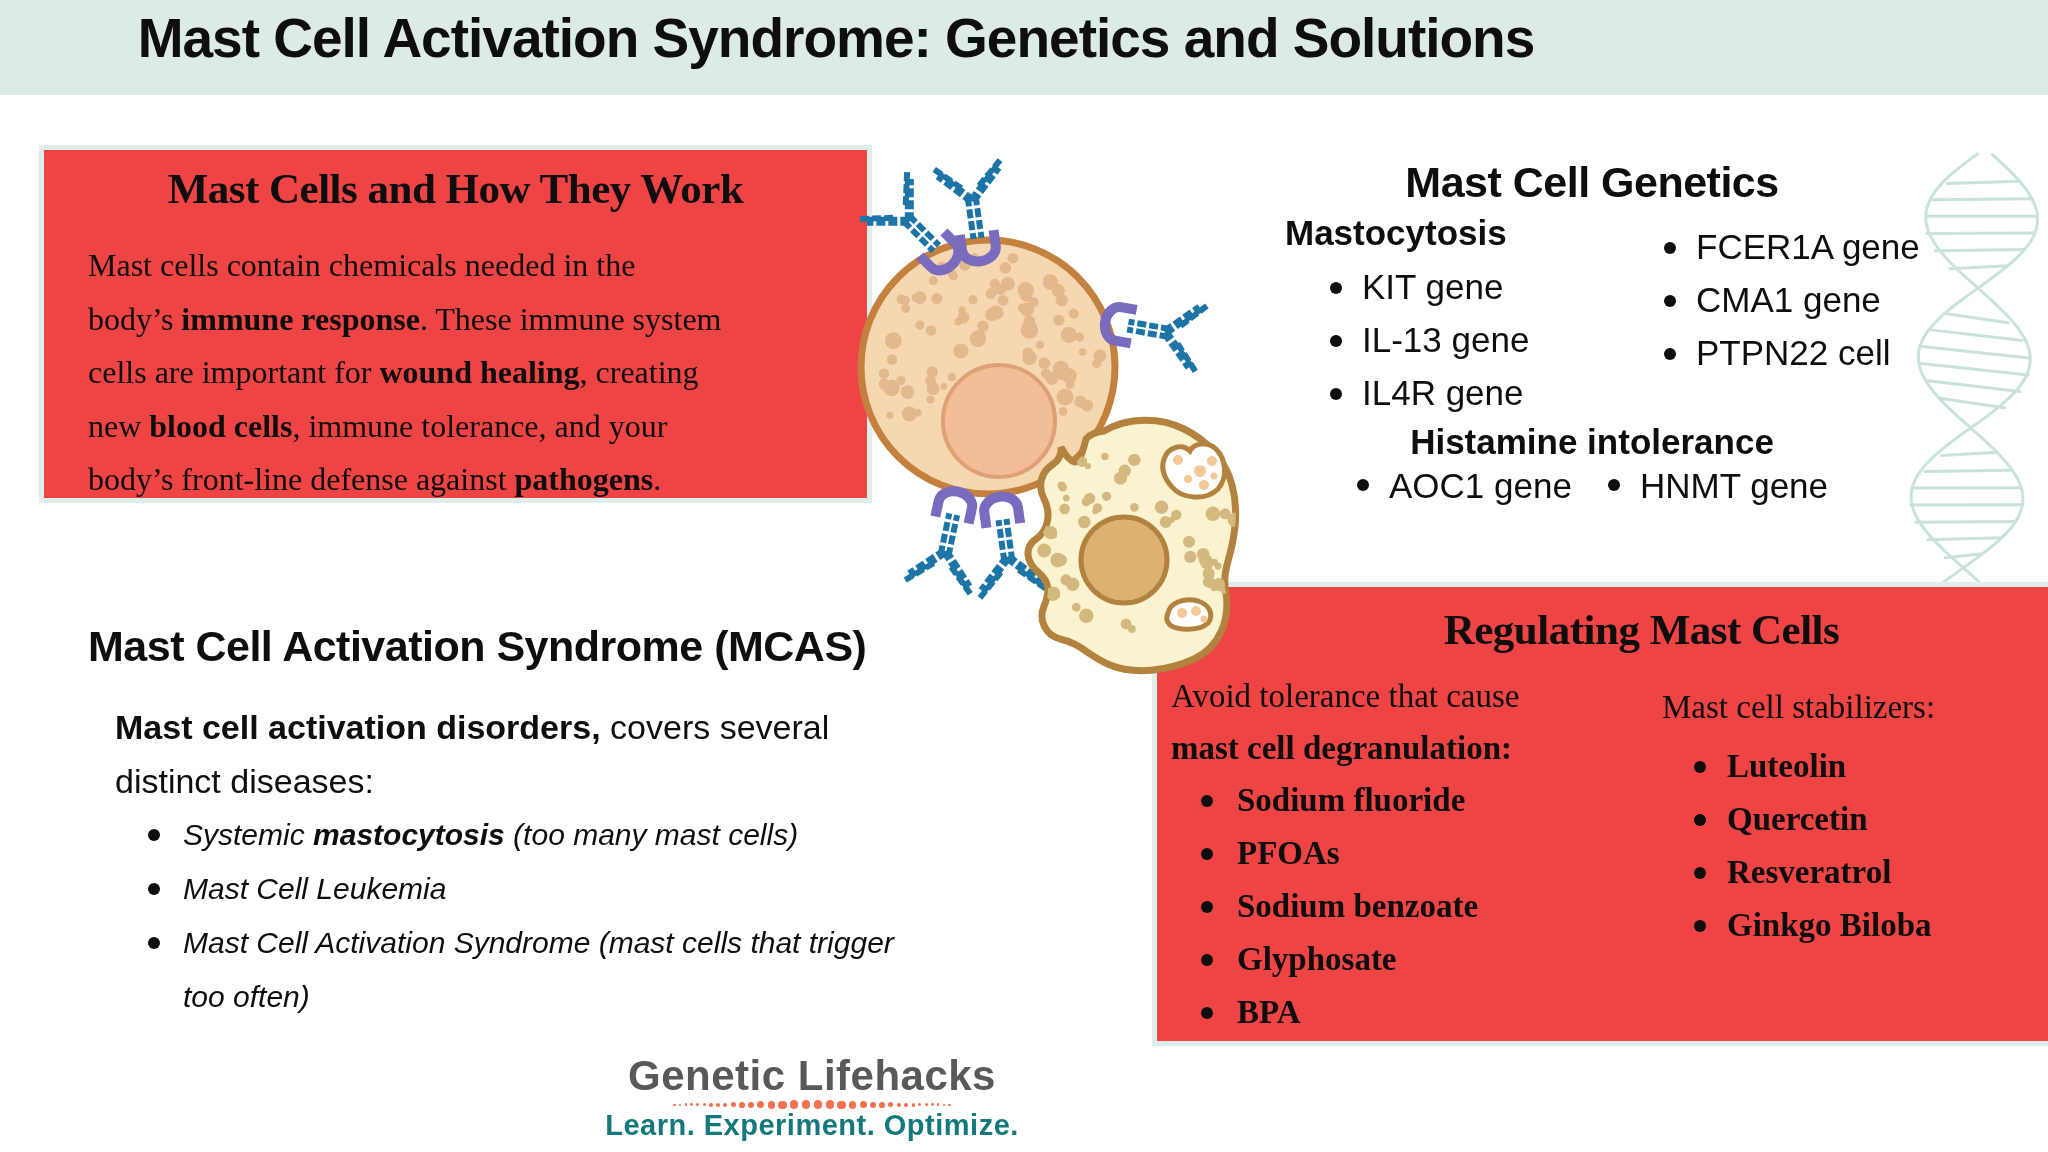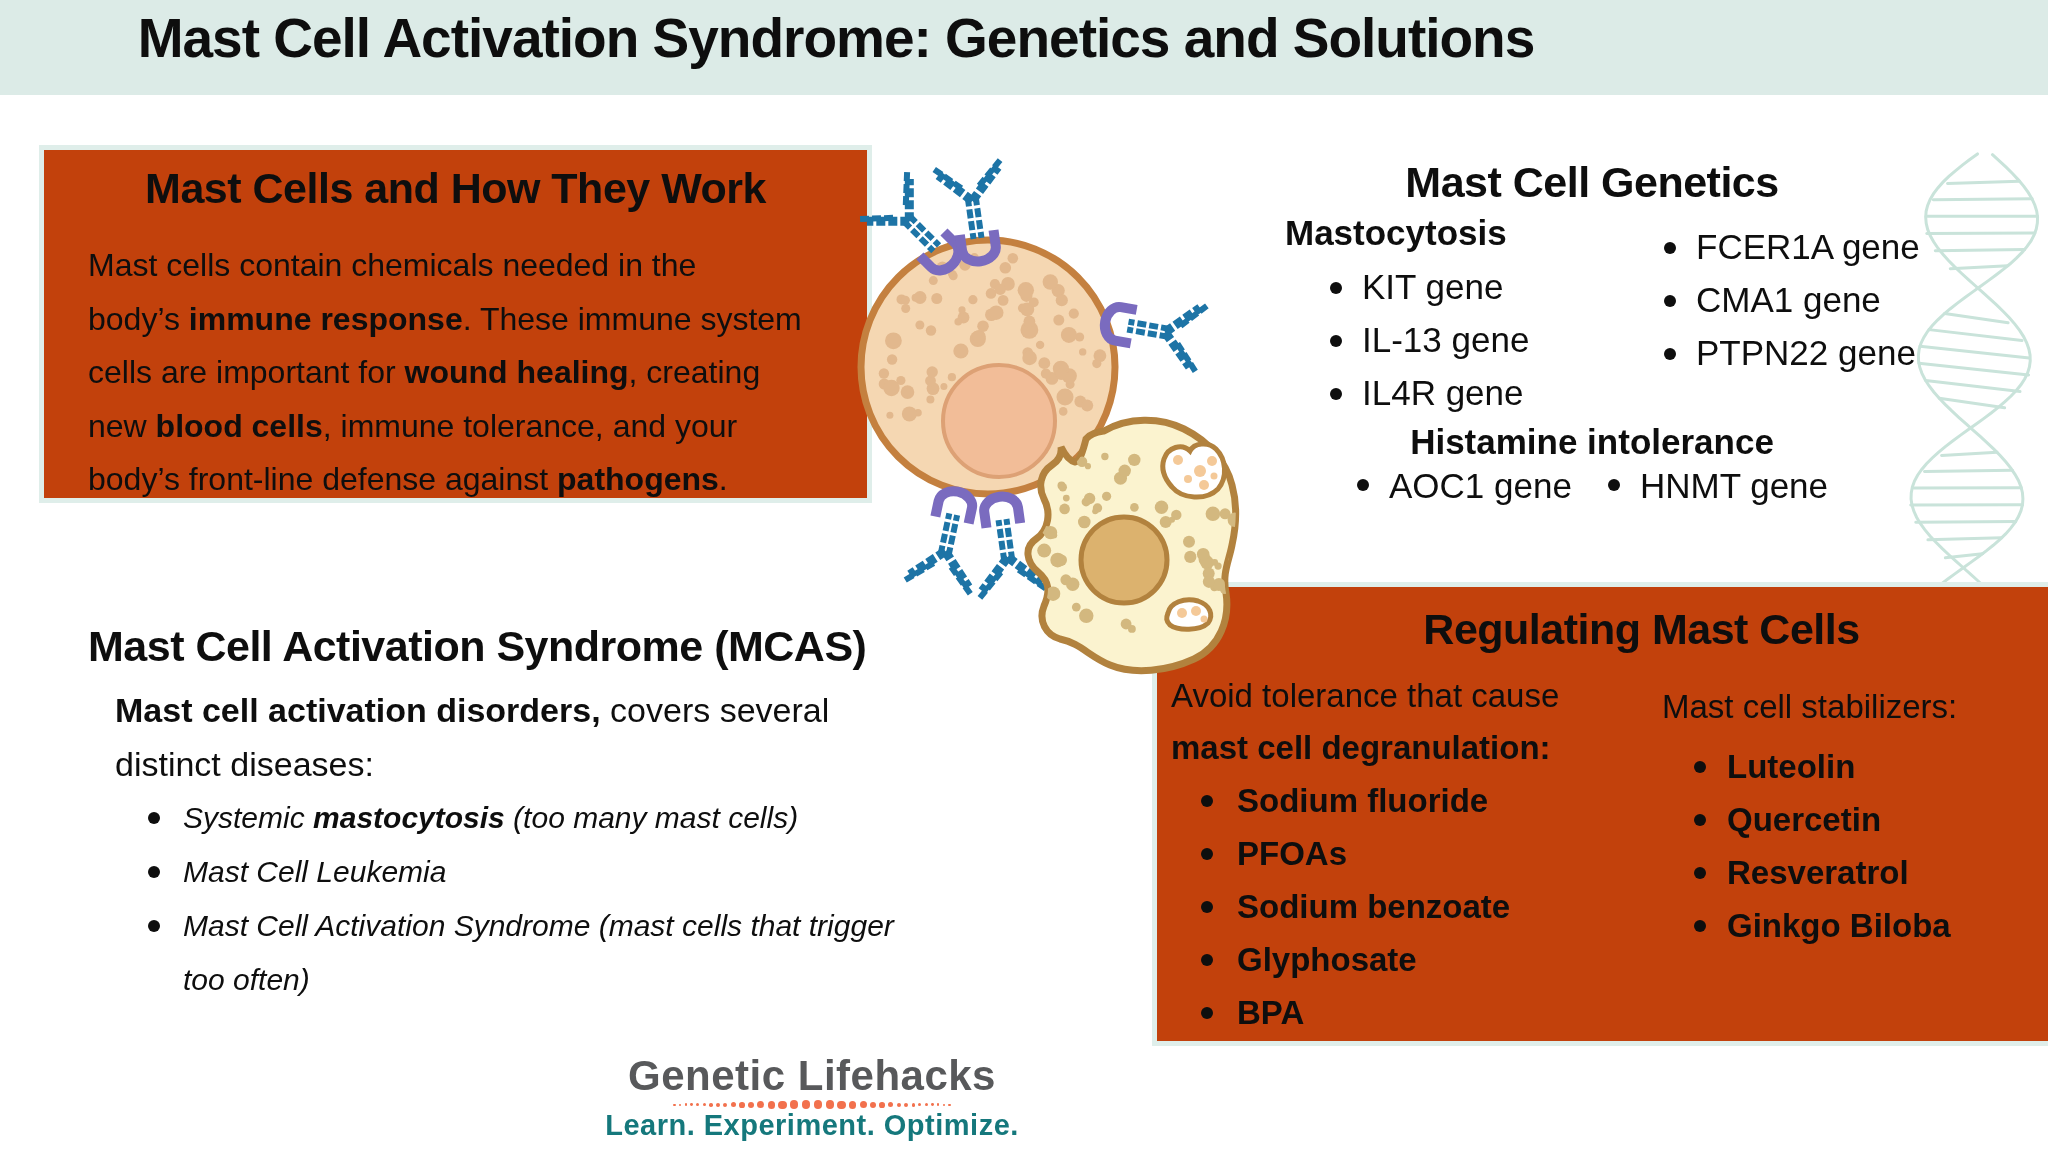--- a/index.html
+++ b/index.html
@@ -5,21 +5,21 @@
   html,body{margin:0;padding:0;}
   body{
     width:2048px;height:1152px;position:relative;background:#ffffff;
     font-family:"Liberation Sans",sans-serif;color:#0e0e0e;overflow:hidden;
   }
   
   .band{position:absolute;left:0;top:0;width:2048px;height:95px;background:#dcebe7;}
   .title{position:absolute;left:0;top:6px;width:1672px;text-align:center;margin:0;
     font-size:55px;font-weight:bold;letter-spacing:-1px;}
   
-  .panel{position:absolute;background:#c2410c;border:5px solid #dfeeea;box-sizing:border-box;}
+  .panel{position:absolute;background:#ef4444;border:5px solid #dfeeea;box-sizing:border-box;font-family:Liberation Serif, serif;}
   h2{margin:0;font-weight:bold;font-size:43px;letter-spacing:-0.5px;}
   
   .box1{left:39px;top:145px;width:833px;height:358px;}
   .box1 h2{text-align:center;margin-top:14px;}
   .box1 .para{margin:26px 0 0 44px;font-size:32px;line-height:53.5px;white-space:nowrap;}
   
   .genetics{position:absolute;left:1262px;top:158px;width:660px;height:360px;}
   .genetics h2{text-align:center;}
   .gcol{position:absolute;top:55px;font-size:35px;}
   .gcol1{left:23px;}
@@ -32,21 +32,21 @@
   .gcol1 .glist li::before{left:45px;}
   .gcol2 .glist li::before{left:38px;}
   .ghist{position:absolute;left:0;top:264px;width:100%;text-align:center;font-size:35px;font-weight:bold;}
   .gsub{position:absolute;top:308px;left:0;width:100%;height:44px;font-size:35px;}
   .gsubitem{position:absolute;top:0;padding-left:32px;}
   .gsubitem::before{content:"";position:absolute;left:0;top:13px;width:12px;height:12px;border-radius:50%;background:#0e0e0e;}
   .gs1{left:1357px;margin-left:-1262px;}
   .gs2{left:1608px;margin-left:-1262px;}
   
   .mcas{position:absolute;left:88px;top:622px;width:960px;}
-  .mcas .intro{margin:12px 0 0 27px;font-size:34px;line-height:54px;white-space:nowrap;}
+  .mcas .intro{margin:29px 0 0 27px;font-size:34px;line-height:54px;white-space:nowrap;}
   .mcas ul{list-style:none;margin:0 0 0 59px;padding:0;font-size:30px;line-height:54px;width:760px;font-style:italic;}
   .mcas li{position:relative;padding-left:36px;}
   .mcas li::before{content:"";position:absolute;left:1px;top:21px;width:12px;height:12px;border-radius:50%;background:#0e0e0e;}
   
   .regbox{left:1152px;top:582px;width:979px;height:464px;z-index:1;}
   .regbox h2{position:absolute;left:0;top:18px;width:100%;text-align:center;}
   .regleft{position:absolute;left:14px;top:83px;font-size:33px;}
   .regleft .iline{line-height:52px;white-space:nowrap;}
   .regright{position:absolute;left:505px;top:100px;font-size:33px;}
   .regright .iline{line-height:40px;white-space:nowrap;}
@@ -119,21 +119,21 @@
     <ul class="glist">
       <li><span>KIT gene</span></li>
       <li><span>IL-13 gene</span></li>
       <li><span>IL4R gene</span></li>
     </ul>
   </div>
   <div class="gcol gcol2">
     <ul class="glist">
       <li><span>FCER1A gene</span></li>
       <li><span>CMA1 gene</span></li>
-      <li><span>PTPN22 gene</span></li>
+      <li><span>PTPN22 cell</span></li>
     </ul>
   </div>
   <div class="ghist">Histamine intolerance</div>
   <div class="gsub">
     <span class="gsubitem gs1"><span>AOC1 gene</span></span>
     <span class="gsubitem gs2"><span>HNMT gene</span></span>
   </div>
 </section>
 
 <section class="panel regbox">

